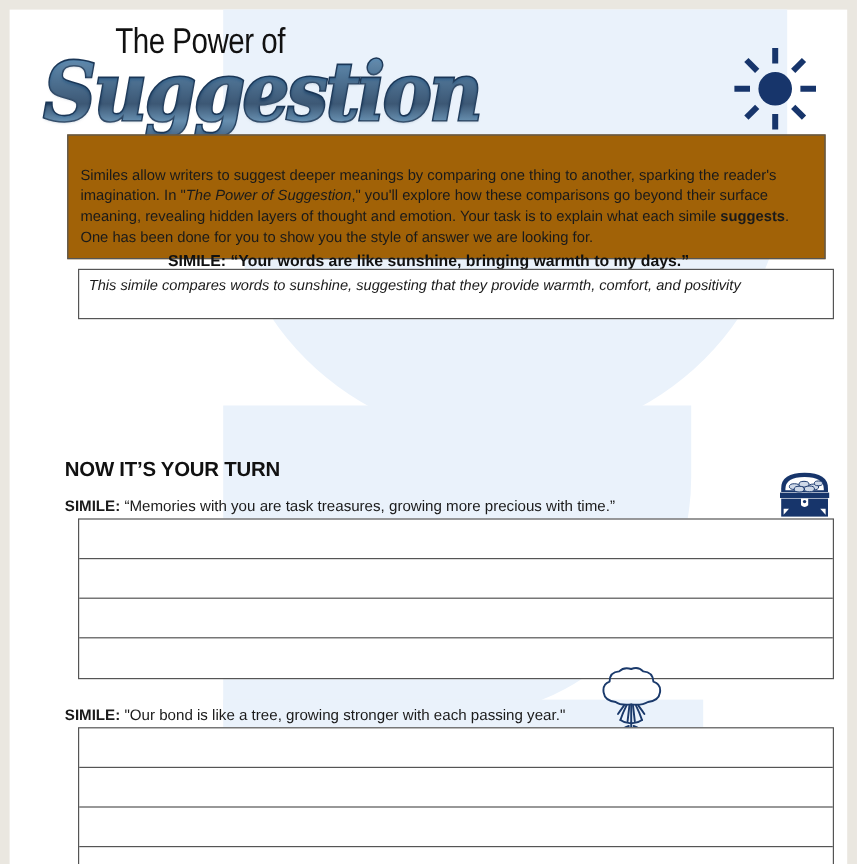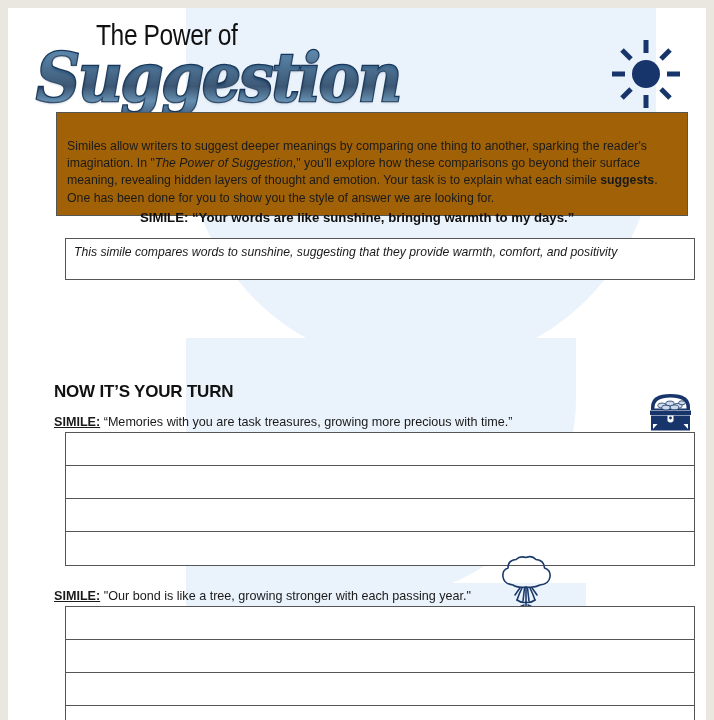--- a/index.html
+++ b/index.html
@@ -169,42 +169,42 @@
   .answer-row span {
     position: absolute;
     left: 8px;
     top: 6px;
     font-size: 12.2px;
     font-style: italic;
     color: #1a1a1a;
     white-space: nowrap;
   }
 
-  #example-box { left: 57px; top: 230px; width: 630px; }
+  #example-box { left: 57px; top: 216px; width: 630px; }
   #example-box .answer-row { height: 40px; }
 
   
   .section-heading {
     position: absolute;
     left: 46px;
     top: 374px;
     font-size: 17px;
     font-weight: bold;
     letter-spacing: -0.2px;
     color: #111111;
     white-space: nowrap;
   }
 
   .simile-label {
     position: absolute;
     font-size: 12.6px;
     color: #1a1a1a;
     white-space: nowrap;
   }
-  .simile-label b { font-weight: bold; text-decoration: underline; }
+  .simile-label b { font-weight: bold; }
 
   #simile1-label { left: 46px; top: 407px; }
   #q1-box { left: 57px; top: 424px; width: 630px; }
   #q1-box .answer-row { height: 33px; }
 
   #simile2-label { left: 46px; top: 581px; }
   #q2-box { left: 57px; top: 598px; width: 630px; }
   #q2-box .answer-row { height: 33px; }
 
   

